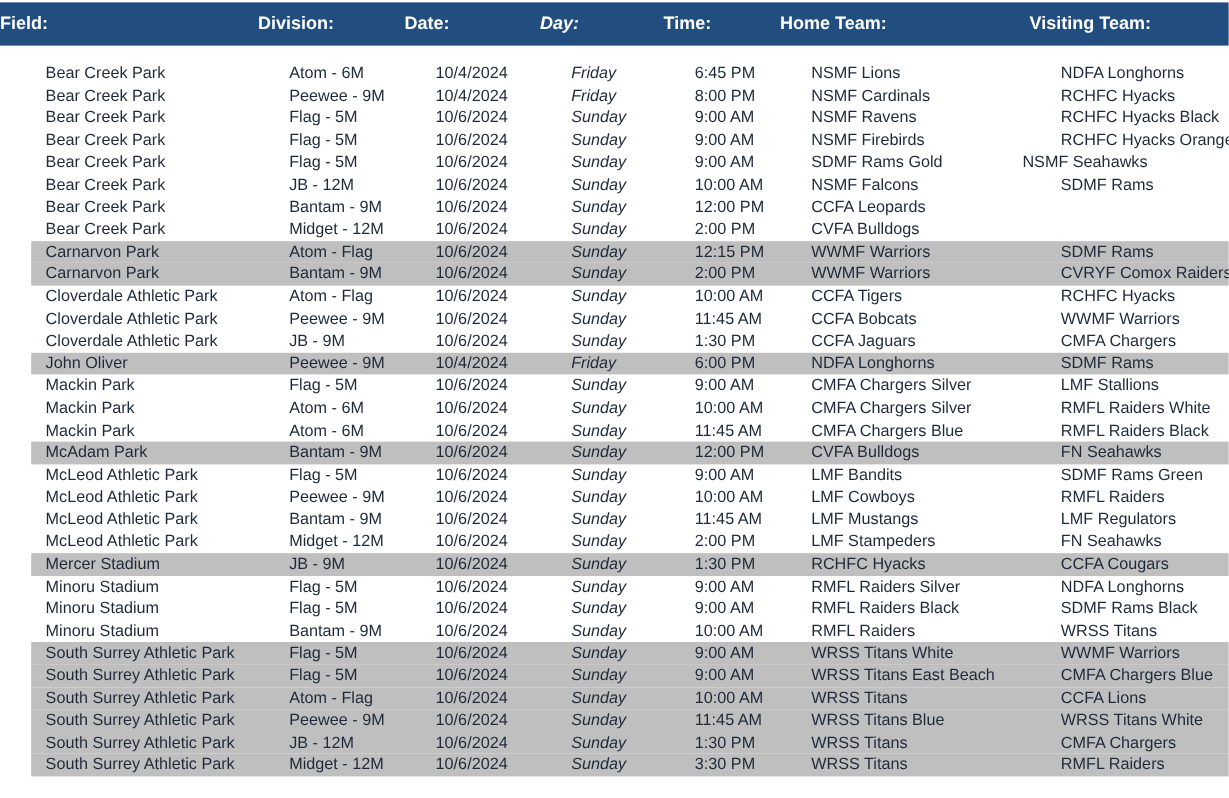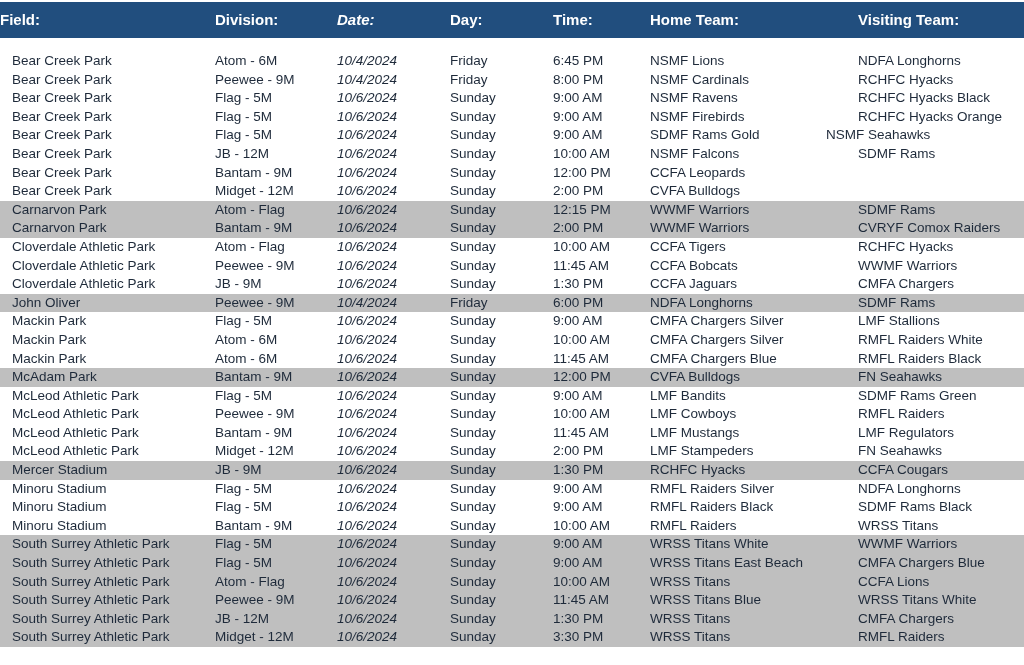--- a/index.html
+++ b/index.html
@@ -24,41 +24,42 @@
     margin-top: 2px;
     height: 36px;
     line-height: 36px;
     background: var(--header-bg, #214E7E);
     color: var(--header-text, #FFFFFF);
     font-weight: bold;
     font-size: 15px;
   }
   .tbody {
     margin-top: 14px;
+    padding-left: 26px;
   }
   .row {
     display: flex;
     height: 18.6px;
     line-height: 18.6px;
     font-size: 13.5px;
     color: var(--body-text, #1E2A3A);
     white-space: nowrap;
   }
   .row.shaded {
     background: var(--shaded-bg, #BFBFBF);
   }
   .cell, .hcell {
     box-sizing: border-box;
     overflow: hidden;
     flex-shrink: 0;
   }
   .c1 { width: 205px; }
   .c2 { width: 122px; }
-  .c3 { width: 113px; font-style: italic; }
-  .c4 { width: 103px; }
+  .c3 { width: 113px; }
+  .c4 { width: 103px; font-style: italic; }
   .c5 { width: 97px; }
   .c6 { width: 208px; }
   .c7 { width: 176px; }
   .row .c1 { padding-left: 12px; }
   .row .c2, .row .c3, .row .c4, .row .c5, .row .c6, .row .c7 { padding-left: 10px; }
   .thead .c1 { text-align: left; }
   .thead .c2, .thead .c3, .thead .c4, .thead .c5, .thead .c6, .thead .c7 { padding-left: 10px; }
 </style>
 </head>
 <body>

